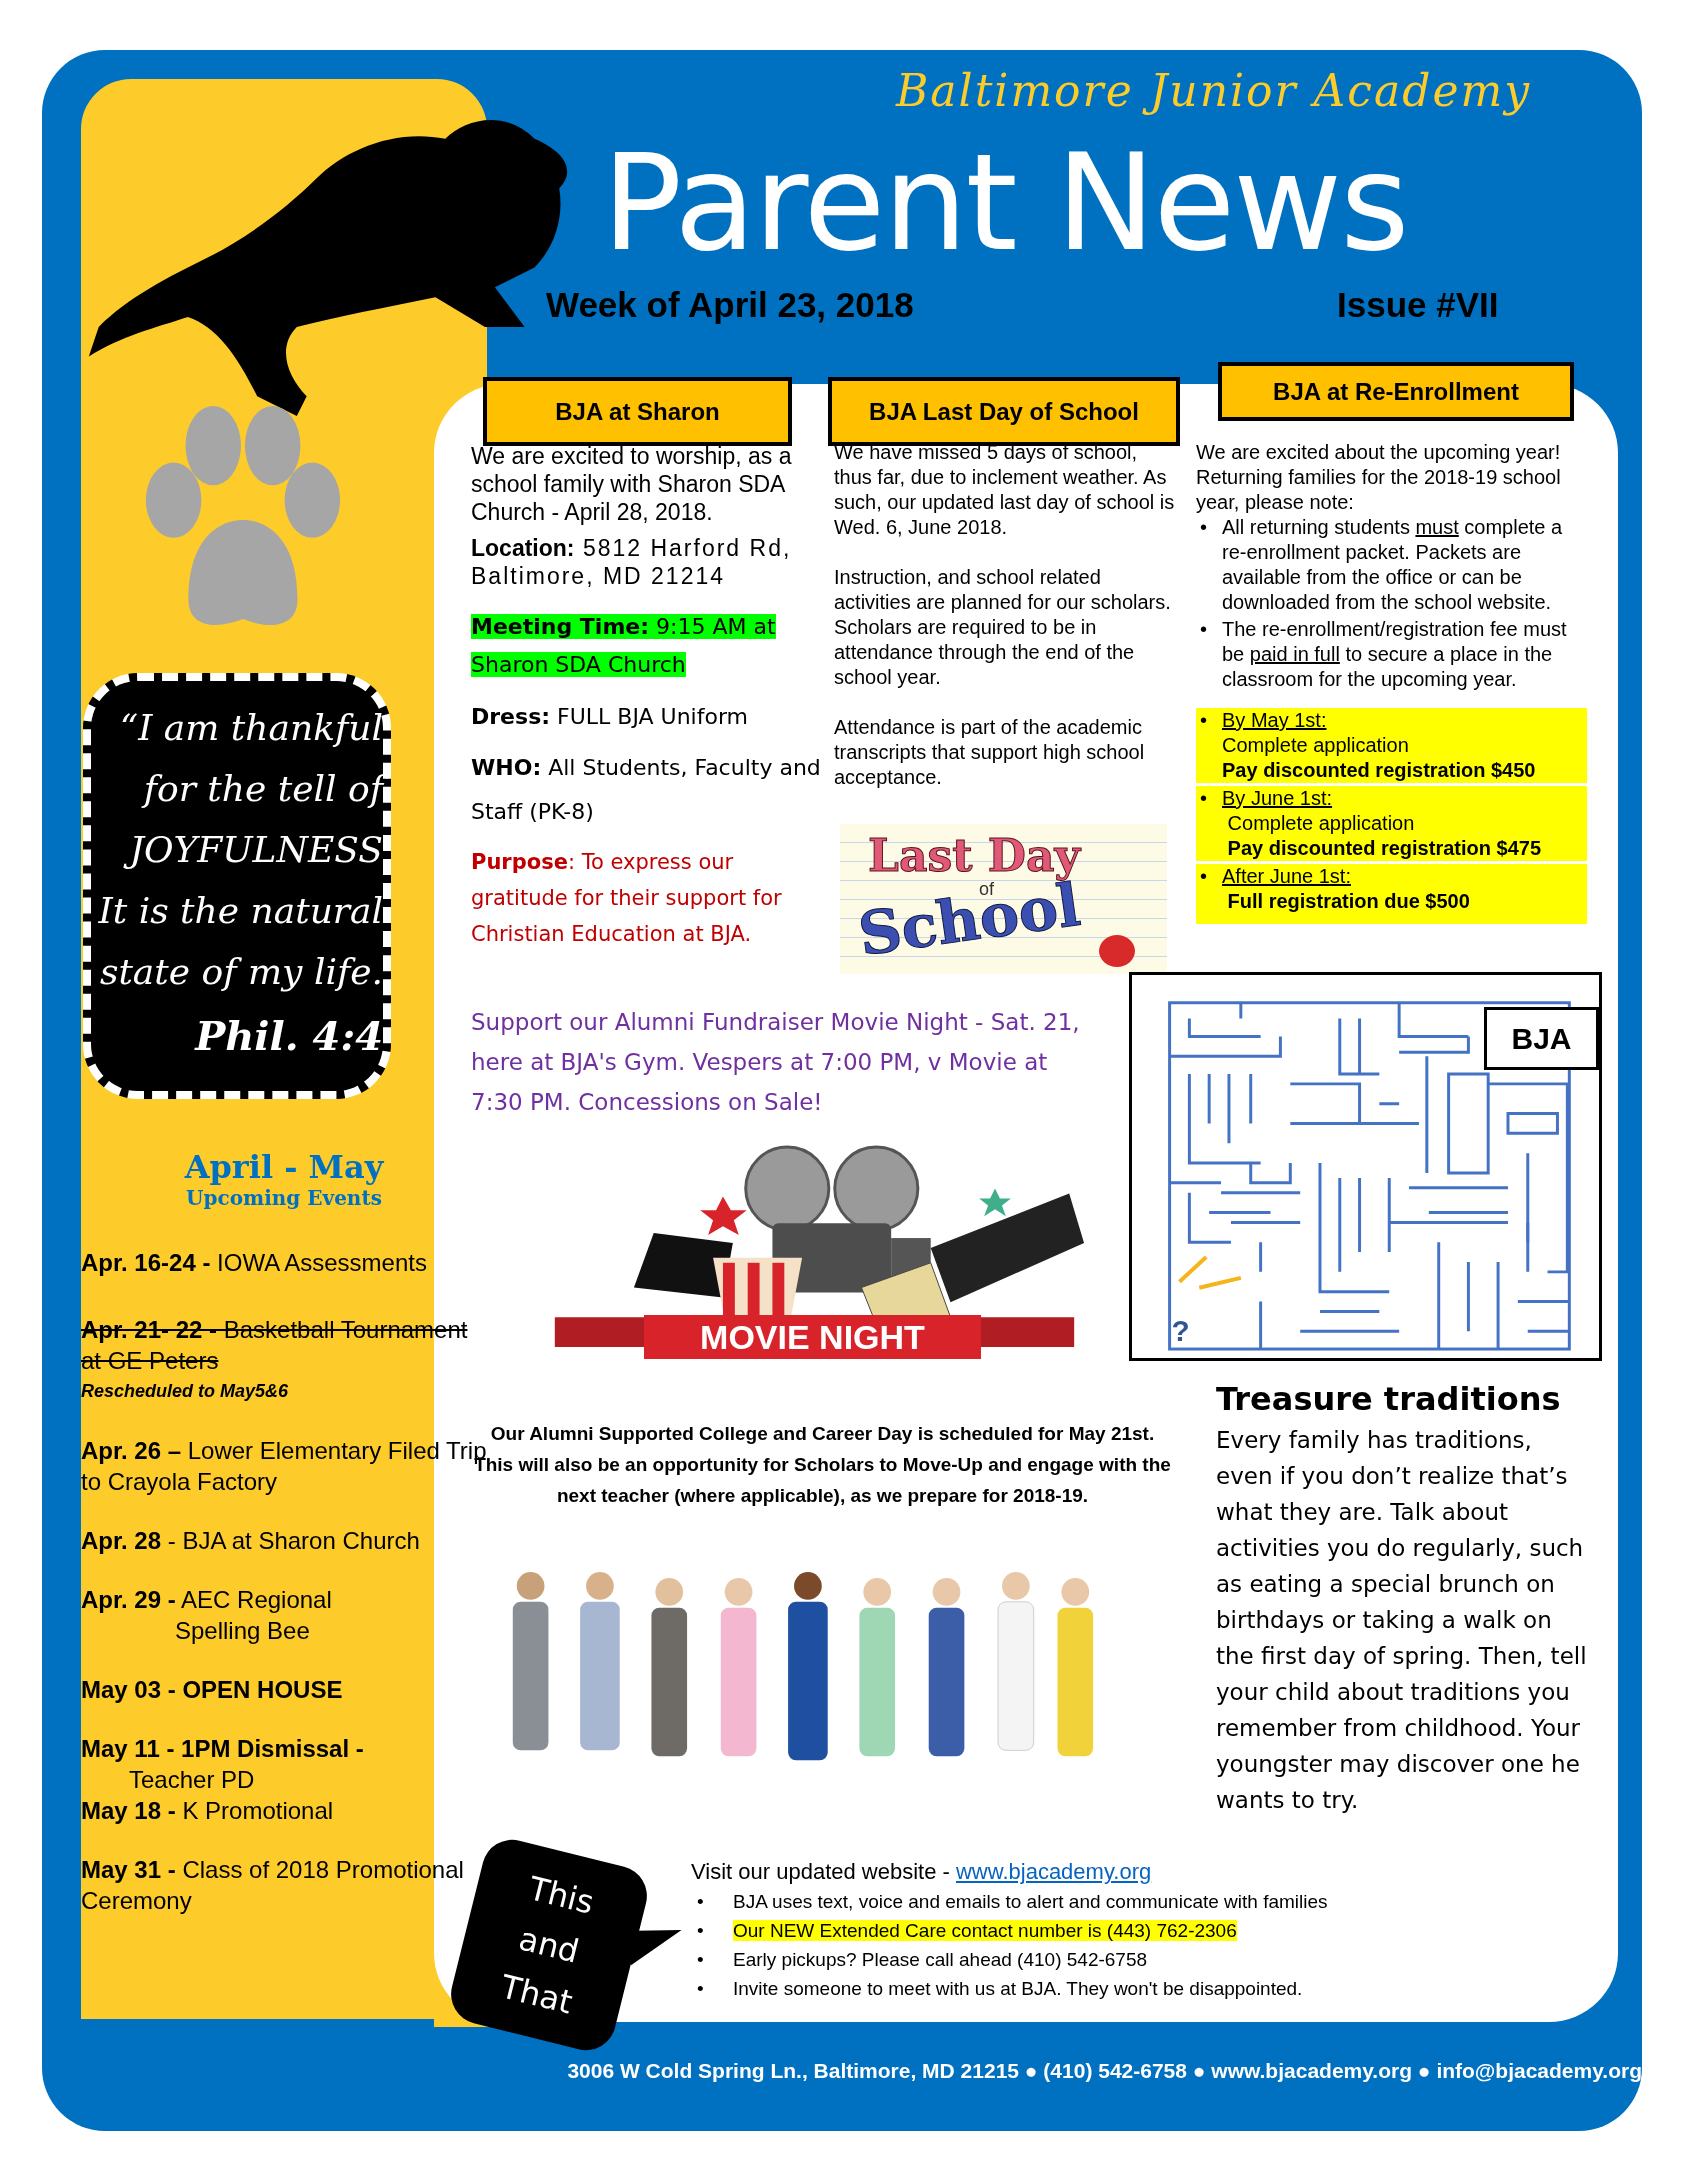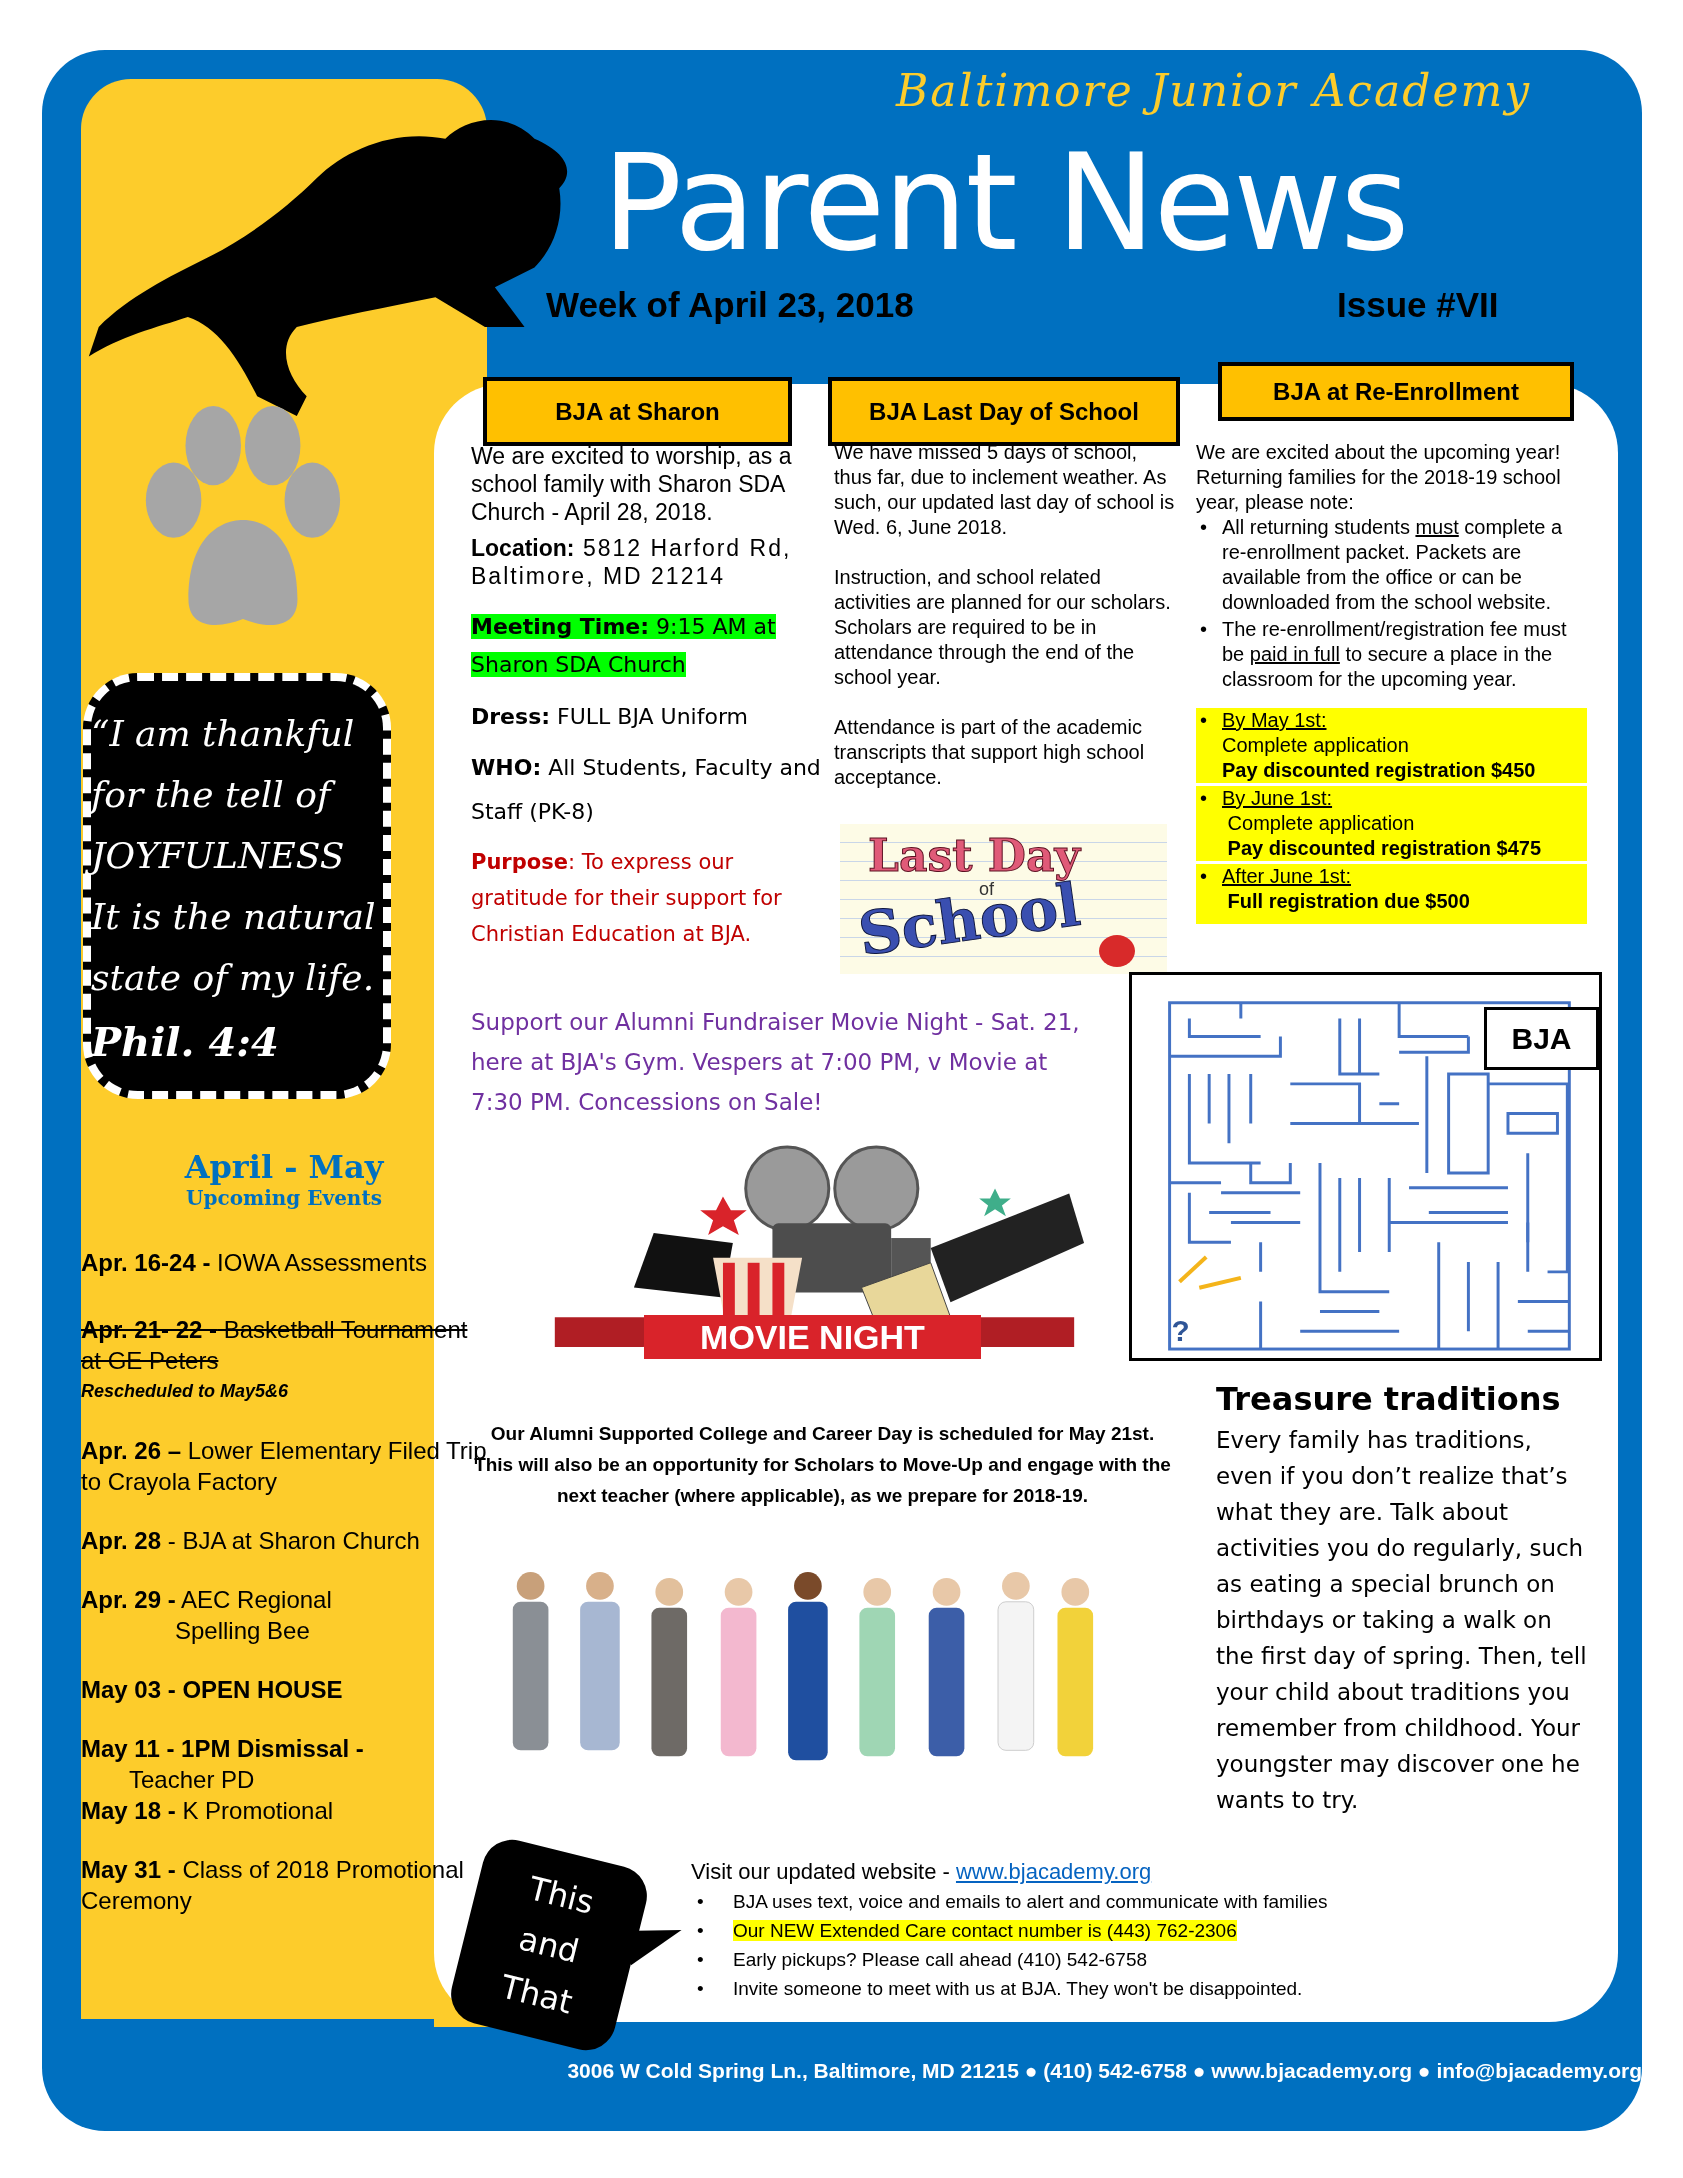--- a/index.html
+++ b/index.html
@@ -21,21 +21,21 @@
   .lbl{font-weight:bold}
   .hl-green{background:#00ff00}
   .purpose{color:#c00000}
   .spaced{letter-spacing:2px}
   .movie-text{position:absolute;left:471px;top:1002px;width:634px;color:#7030a0;font-family:"DejaVu Sans",sans-serif;font-size:23px;line-height:40px}
   .col3 ul{list-style:none}
   .col3 li{position:relative;padding-left:26px}
   .col3 li:before{content:"\2022";position:absolute;left:4px}
   .u{text-decoration:underline}
   .yl{background:#ffff00}
-  .quote-box{position:absolute;left:83px;top:673px;width:308px;height:426px;background:#000;border-radius:55px;border:8px dashed #fff;color:#fff;font-family:"DejaVu Serif",serif;font-style:italic;text-align:left;padding-top:22px}
+  .quote-box{position:absolute;left:83px;top:673px;width:308px;height:426px;background:#000;border-radius:55px;border:8px dashed #fff;color:#fff;font-family:"DejaVu Serif",serif;font-style:italic;text-align:right;padding-top:16px}
   .quote-box .line{font-size:36px;line-height:61px}
   .quote-box .ref{font-size:40px;font-weight:bold;margin-top:10px}
   .events-head{position:absolute;left:81px;top:1148px;width:406px;text-align:center;color:#0070c0;font-family:"DejaVu Serif",serif;font-weight:bold}
   .events-head .a{font-size:32px}
   .events-head .b{font-size:20px}
   .events{position:absolute;left:81px;top:1247px;width:406px;font-size:24px;line-height:31px}
   .ev{margin-bottom:28px}
   .ev .d{font-weight:bold}
   .ev .strike{text-decoration:line-through}
   .ev .resch{font-style:italic;font-weight:bold;font-size:18px;display:block}

